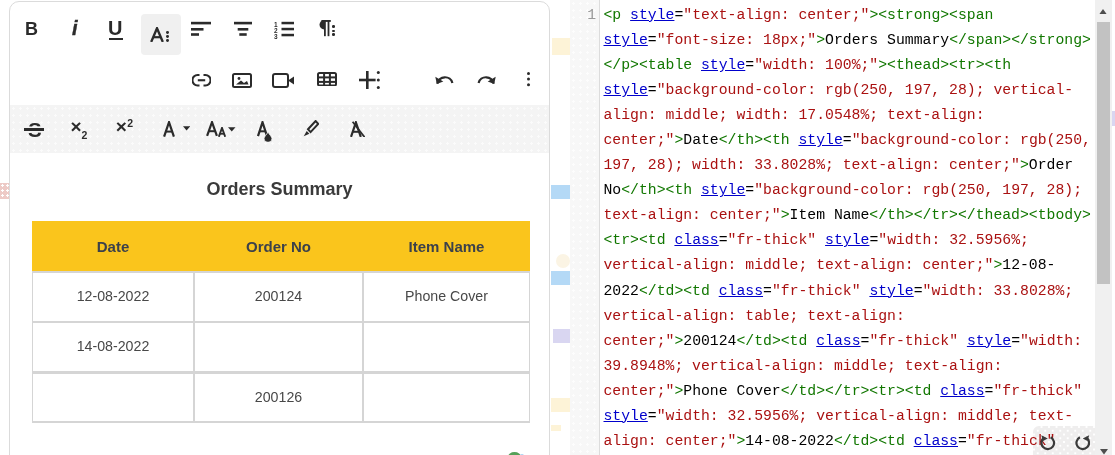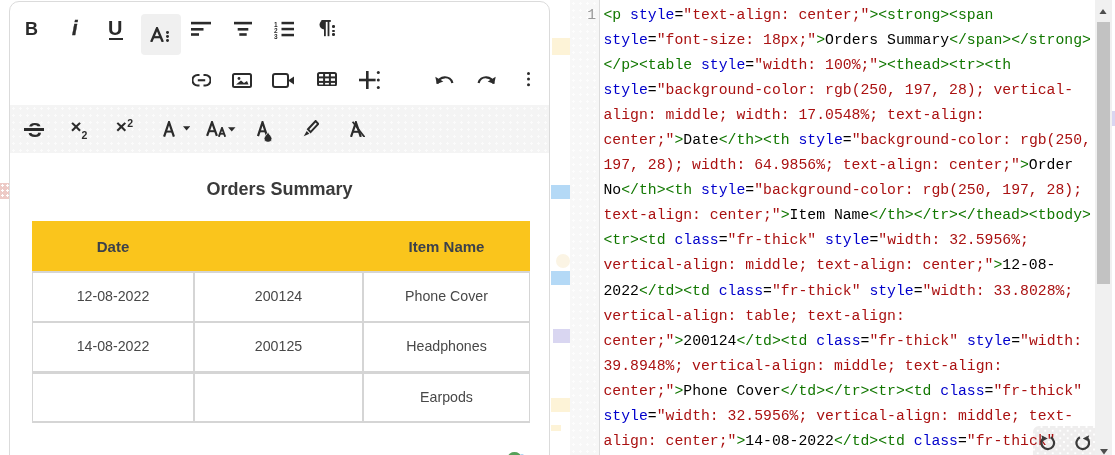--- a/index.html
+++ b/index.html
@@ -32,21 +32,21 @@
     background-image:radial-gradient(circle 1px, #fdfdfd 0, #fdfdfd 1px, transparent 1.1px);
     background-size:7px 7px;
     border-right:1px solid #dcdcdc; }
   #lineno { left:570px; top:3px; width:26px; height:25px; line-height:25.06px;
     text-align:right; color:#999; font-family:"Liberation Mono", monospace; font-size:14.77px; }
   #code { left:603.5px; top:3px; width:520px;
     font-family:"Liberation Mono", monospace; font-size:14.77px; line-height:25.06px;
     color:#000; }
   #code div { white-space:pre; height:25.06px; }
   #code .g { color:#117700; }
-  #code .b { color:#0000cc; }
+  #code .b { color:#0000cc;text-decoration:underline; }
   #code .r { color:#aa1111; }
 
   
   #sb-track { left:1095px; top:0; width:17px; height:455px; background:#f0f0f0; }
   #sb-thumb { left:1097px; top:22px; width:13px; height:262px; background:#c2c2c2; }
 
   
   .frag { position:absolute; }
 </style>
 </head>
@@ -181,38 +181,37 @@
   <svg class="abs" style="left:349.5px;top:120.6px;" width="15.5" height="16.8" viewBox="0 0 15.5 16.8">
     <path d="M1.0,15.9 L5.9,1.4 L10.8,15.9" fill="none" stroke="#2b2b2b" stroke-width="2.2"></path>
     <line x1="2.8" y1="10.8" x2="9.0" y2="10.8" stroke="#2b2b2b" stroke-width="2"></line>
     <line x1="2.6" y1="0.8" x2="14.6" y2="16.2" stroke="#2b2b2b" stroke-width="1.8"></line>
   </svg>
 
   <div class="abs" style="left:10px;top:178.5px;width:539px;text-align:center;font-size:18px;font-weight:700;color:#3a3a3a;">Orders Summary</div>
 
   <div id="thead-y" class="abs"></div>
   <div class="hcell" style="left:32px;width:162px;">Date</div>
+  <div class="hcell" style="left:194px;width:169px;">Order No</div>
   <div class="hcell" style="left:363px;width:167px;">Item Name</div>
 
   <div class="tline" style="left:32px;top:271.2px;width:498px;height:2px;"></div>
   <div class="tline" style="left:32px;top:321px;width:498px;height:2.3px;"></div>
   <div class="tline" style="left:32px;top:371.3px;width:498px;height:2.3px;"></div>
   <div class="tline" style="left:32px;top:421.3px;width:498px;height:1.6px;"></div>
   <div class="tline" style="left:32px;top:271px;width:1px;height:151px;"></div>
   <div class="tline" style="left:529px;top:271px;width:1px;height:151px;"></div>
   <div class="tline" style="left:193px;top:271px;width:2px;height:151px;"></div>
   <div class="tline" style="left:362px;top:271px;width:2px;height:151px;"></div>
 
   <div class="bcell" style="left:32px;top:272.4px;width:162px;">12-08-2022</div>
   <div class="bcell" style="left:194px;top:272.4px;width:169px;">200124</div>
   <div class="bcell" style="left:363px;top:272.4px;width:167px;">Phone Cover</div>
   <div class="bcell" style="left:32px;top:322.4px;width:162px;">14-08-2022</div>
-  <div class="bcell" style="left:194px;top:322.4px;width:169px;">200125</div>
-  <div class="bcell" style="left:363px;top:322.4px;width:167px;">Headphones</div>
-  <div class="bcell" style="left:363px;top:372.6px;width:167px;">Earpods</div>
+  <div class="bcell" style="left:194px;top:372.6px;width:169px;">200126</div>
 
   <div class="abs" style="left:507.5px;top:452.3px;width:13px;height:10px;border-radius:50%;background:#55a058;"></div>
   <div class="abs" style="left:519.5px;top:453.6px;width:4px;height:4px;border-radius:50%;background:#a9d3f5;"></div>
 
   <div class="frag" style="left:552px;top:38px;width:18px;height:17px;background:#fdf3d7;"></div>
   <div class="frag" style="left:551px;top:185px;width:19px;height:14px;background:#b4d9f6;"></div>
   <div class="frag" style="left:556px;top:254px;width:14px;height:14px;border-radius:50%;background:#fbf4e4;"></div>
   <div class="frag" style="left:551px;top:271px;width:19px;height:14px;background:#b4d9f6;"></div>
   <div class="frag" style="left:553px;top:329px;width:17px;height:14px;background:#d9d6f1;"></div>
   <div class="frag" style="left:551px;top:398px;width:19px;height:14px;background:#fdf3d7;"></div>
@@ -223,21 +222,21 @@
     background-size:7.5px 7.5px, 7.5px 7.5px; background-position:1px 1px, 4.75px 4.75px;"></div>
   <div id="gutter" class="abs"></div>
   <div id="lineno" class="abs">1</div>
   <div id="code" class="abs">
       <div><span class="g">&lt;p</span> <span class="b">style</span>=<span class="r">"text-align: center;"</span><span class="g">&gt;&lt;strong&gt;&lt;span</span></div>
       <div><span class="b">style</span>=<span class="r">"font-size: 18px;"</span><span class="g">&gt;</span>Orders Summary<span class="g">&lt;/span&gt;&lt;/strong&gt;</span></div>
       <div><span class="g">&lt;/p&gt;&lt;table</span> <span class="b">style</span>=<span class="r">"width: 100%;"</span><span class="g">&gt;&lt;thead&gt;&lt;tr&gt;&lt;th</span></div>
       <div><span class="b">style</span>=<span class="r">"background-color: rgb(250, 197, 28); vertical-</span></div>
       <div><span class="r">align: middle; width: 17.0548%; text-align:</span></div>
       <div><span class="r">center;"</span><span class="g">&gt;</span>Date<span class="g">&lt;/th&gt;&lt;th</span> <span class="b">style</span>=<span class="r">"background-color: rgb(250,</span></div>
-      <div><span class="r">197, 28); width: 64.9856%; text-align: center;"</span><span class="g">&gt;</span>Order</div>
+      <div><span class="r">197, 28); width: 33.8028%; text-align: center;"</span><span class="g">&gt;</span>Order</div>
       <div>No<span class="g">&lt;/th&gt;&lt;th</span> <span class="b">style</span>=<span class="r">"background-color: rgb(250, 197, 28);</span></div>
       <div><span class="r">text-align: center;"</span><span class="g">&gt;</span>Item Name<span class="g">&lt;/th&gt;&lt;/tr&gt;&lt;/thead&gt;&lt;tbody&gt;</span></div>
       <div><span class="g">&lt;tr&gt;&lt;td</span> <span class="b">class</span>=<span class="r">"fr-thick"</span> <span class="b">style</span>=<span class="r">"width: 32.5956%;</span></div>
       <div><span class="r">vertical-align: middle; text-align: center;"</span><span class="g">&gt;</span>12-08-</div>
       <div>2022<span class="g">&lt;/td&gt;&lt;td</span> <span class="b">class</span>=<span class="r">"fr-thick"</span> <span class="b">style</span>=<span class="r">"width: 33.8028%;</span></div>
       <div><span class="r">vertical-align: table; text-align:</span></div>
       <div><span class="r">center;"</span><span class="g">&gt;</span>200124<span class="g">&lt;/td&gt;&lt;td</span> <span class="b">class</span>=<span class="r">"fr-thick"</span> <span class="b">style</span>=<span class="r">"width:</span></div>
       <div><span class="r">39.8948%; vertical-align: middle; text-align:</span></div>
       <div><span class="r">center;"</span><span class="g">&gt;</span>Phone Cover<span class="g">&lt;/td&gt;&lt;/tr&gt;&lt;tr&gt;&lt;td</span> <span class="b">class</span>=<span class="r">"fr-thick"</span></div>
       <div><span class="b">style</span>=<span class="r">"width: 32.5956%; vertical-align: middle; text-</span></div>

